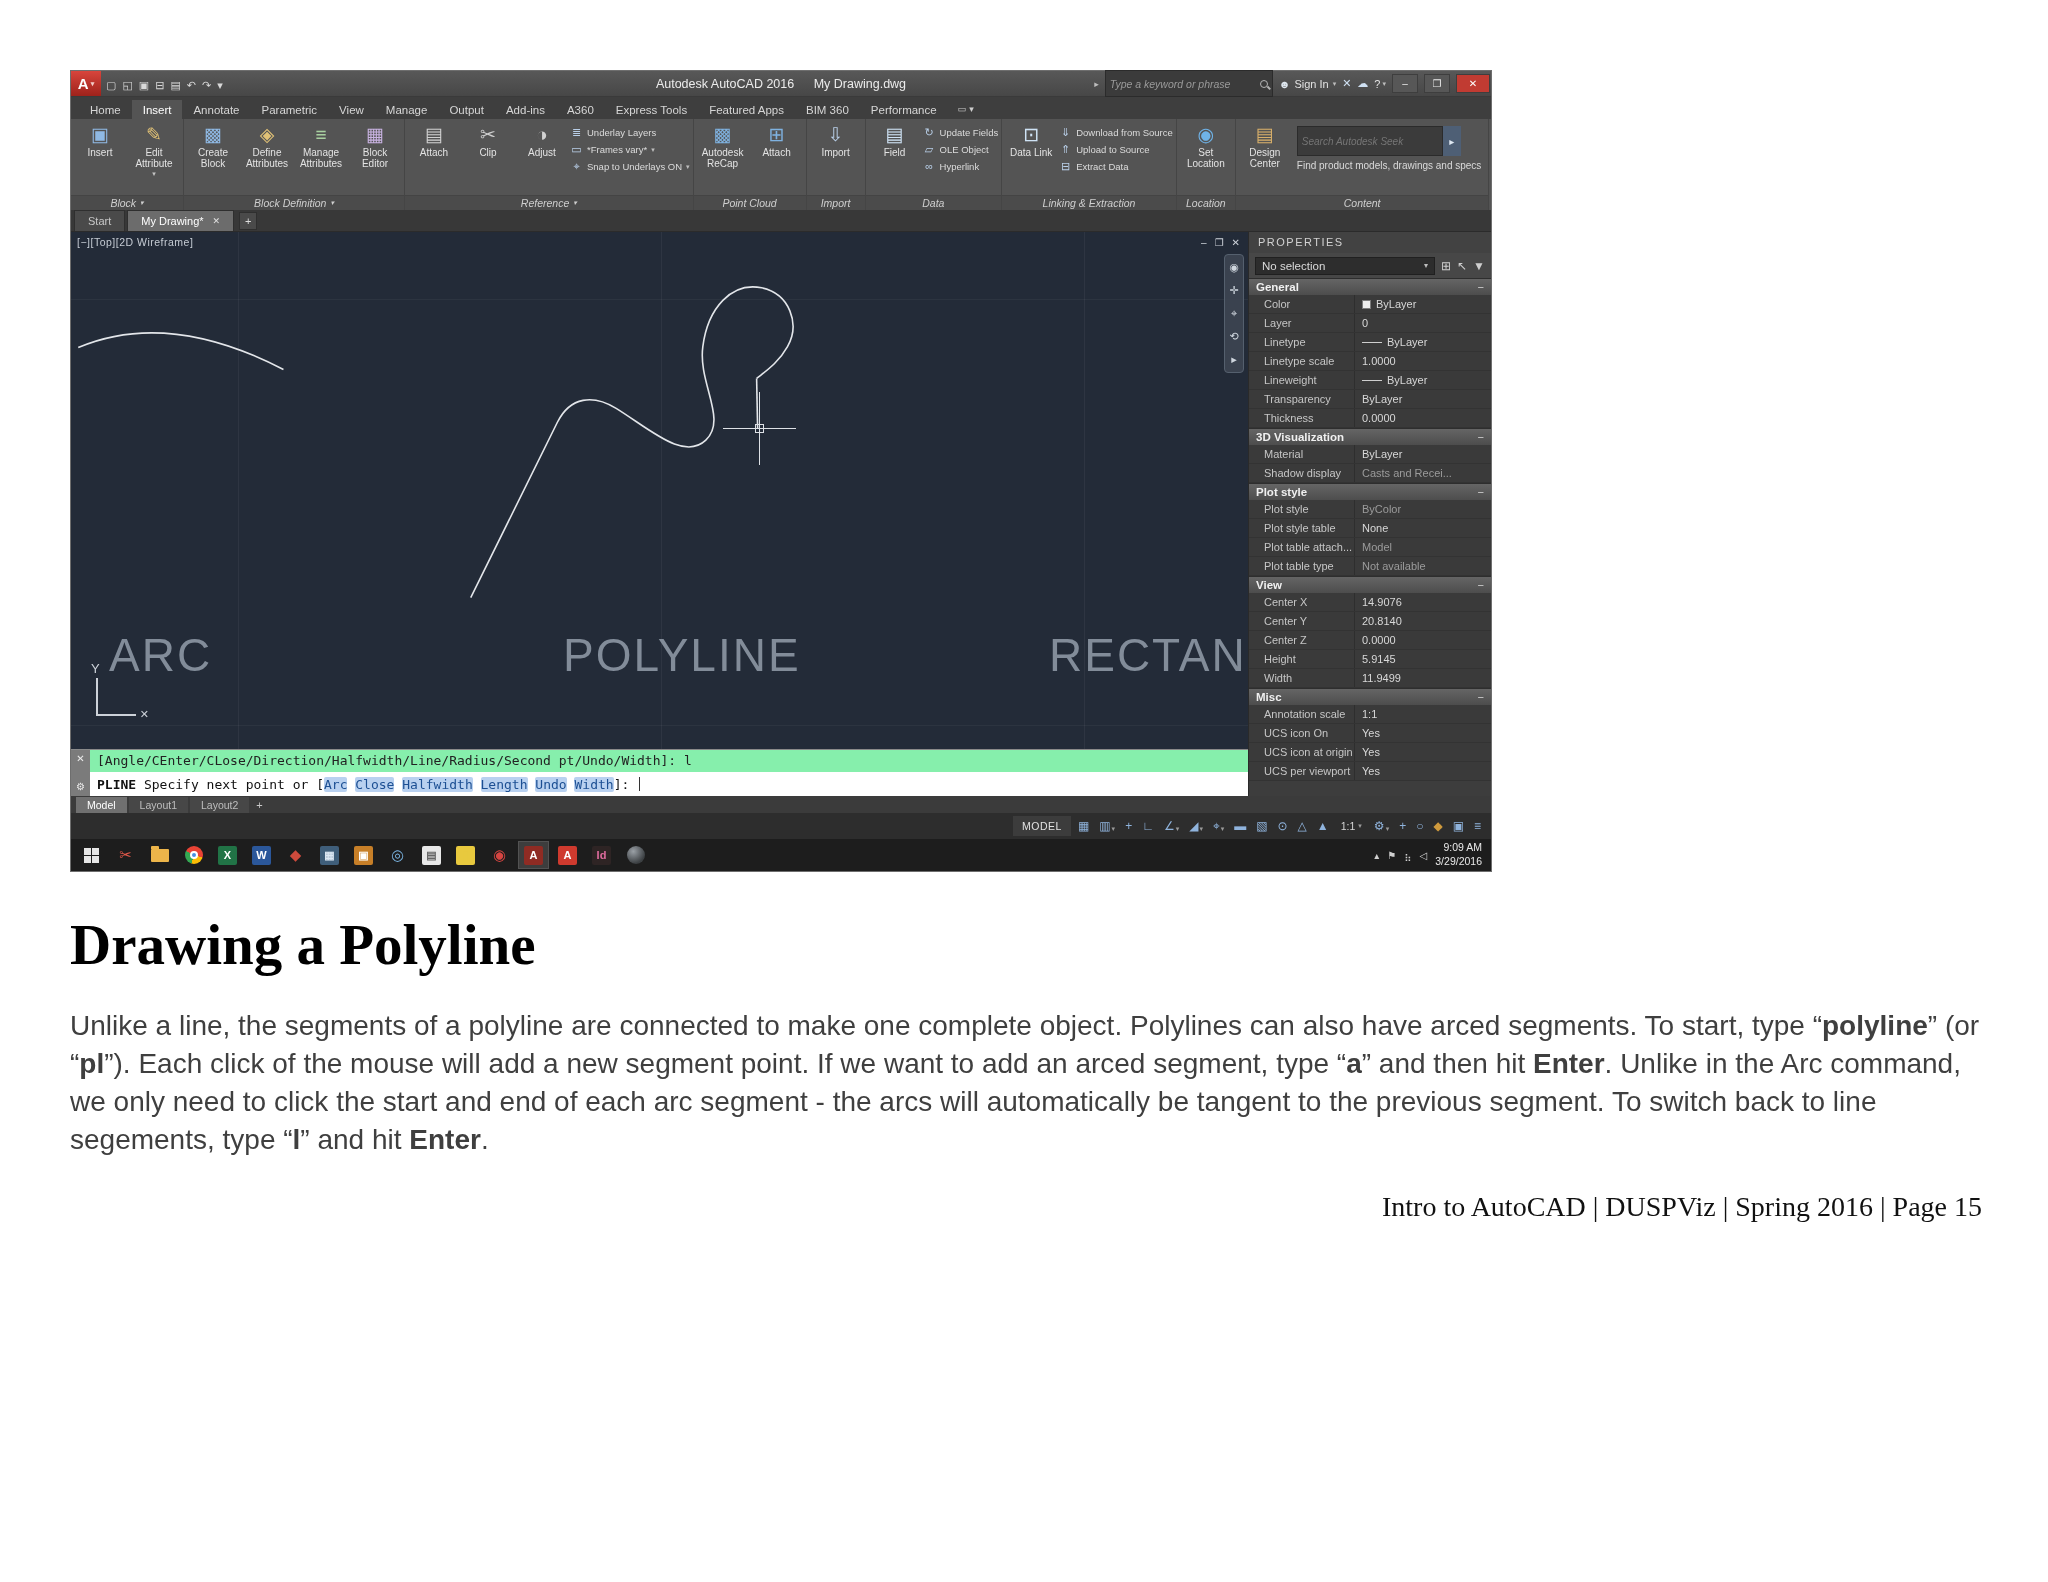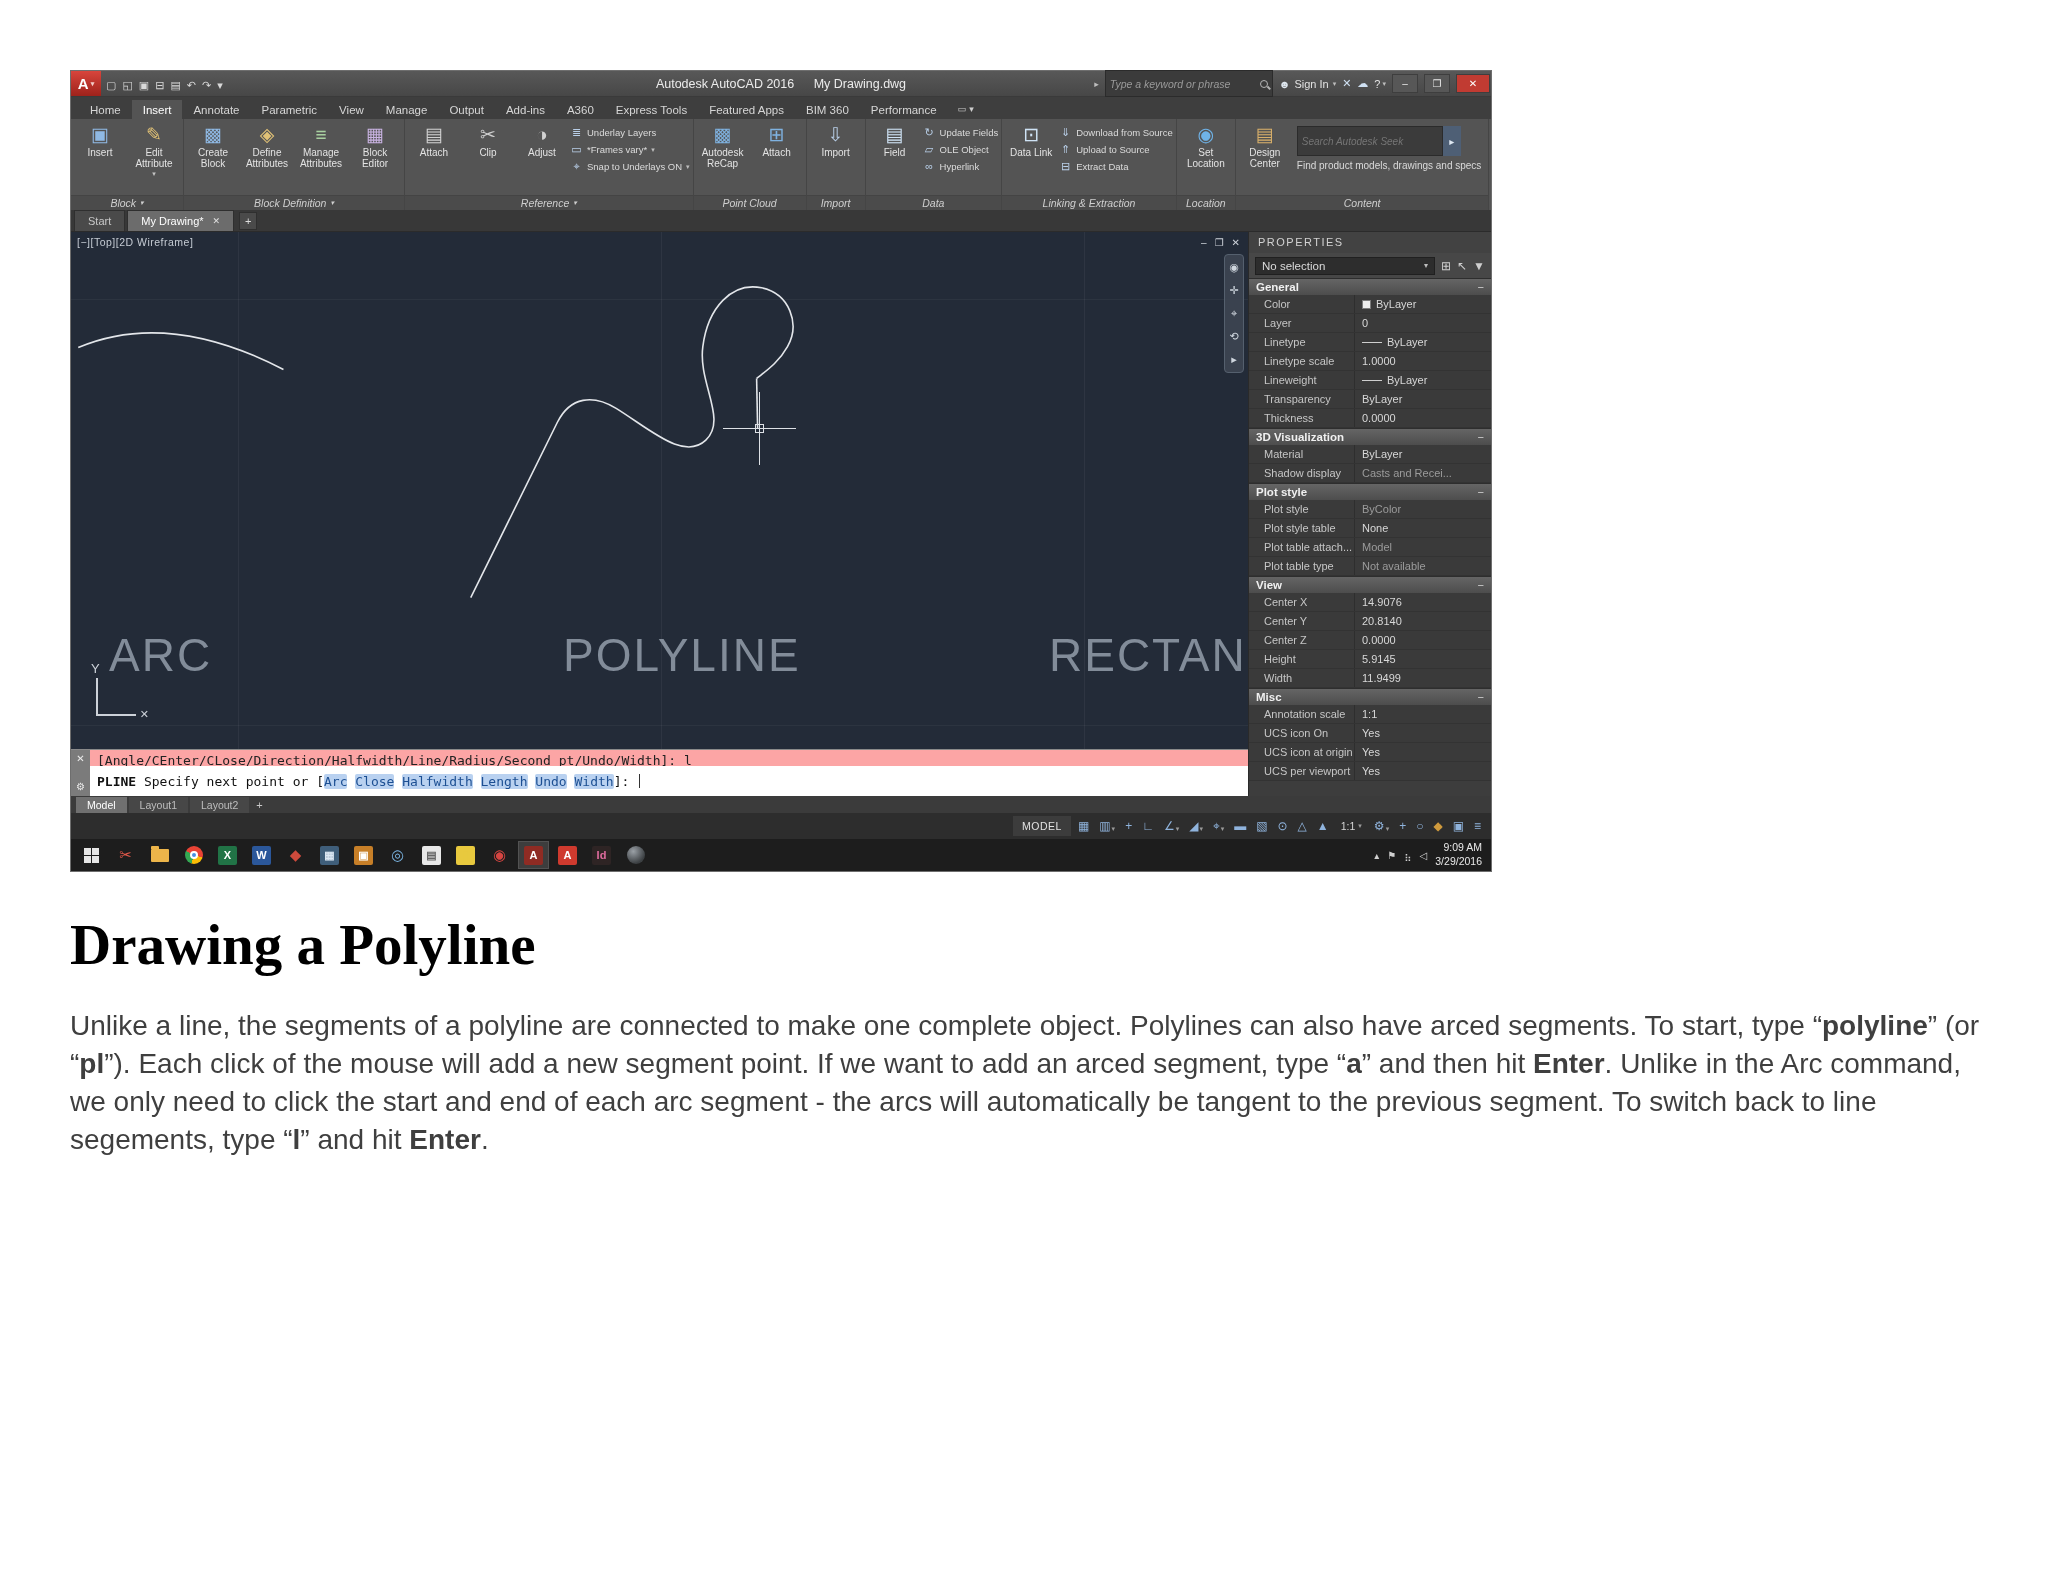--- a/index.html
+++ b/index.html
@@ -87,21 +87,21 @@
   .ucs { position:absolute; left:14px; bottom:26px; width:62px; height:58px; }
   .ucs-y { position:absolute; left:6px; top:-4px; color:#cdd2d9; font-size:13px; }
   .ucs-v { position:absolute; left:11px; top:13px; width:1.5px; height:36px; background:#cdd2d9; }
   .ucs-h { position:absolute; left:11px; top:49px; width:40px; height:1.5px; background:#cdd2d9; }
   .ucs-x { position:absolute; right:-2px; top:43px; color:#cdd2d9; font-size:11px; }
 
   
   .cmdline { height:47px; display:flex; border-top:1px solid #8a8a8a; flex:0 0 47px; }
   .cmd-strip { width:19px; background:#7b7b7b; color:#ececec; display:flex; flex-direction:column; align-items:center; justify-content:space-between; padding:3px 0 4px; font-size:10px; }
   .cmd-rows { flex:1; display:flex; flex-direction:column; min-width:0; }
-  .cmd-history { height:16px; background:#fca5a5; color:#222; font-family:"DejaVu Sans Mono",monospace; font-size:13px; line-height:22px; padding-left:7px; white-space:pre; overflow:hidden; }
+  .cmd-history { height:22px; background:#86efac; color:#222; font-family:"DejaVu Sans Mono",monospace; font-size:13px; line-height:22px; padding-left:7px; white-space:pre; overflow:hidden; }
   .cmd-active { flex:1; background:#fff; font-family:"DejaVu Sans Mono",monospace; font-size:13px; display:flex; align-items:center; padding-left:7px; color:#111; white-space:pre; overflow:hidden; }
   .cmd-active .b { font-weight:bold;margin-top:8px; }
   .hl { background:#b9d1f0; color:#1c4f93; border-radius:2px; }
   .caret-bar { width:1px; height:14px; background:#333; margin-left:2px; flex:0 0 1px; }
 
   
   .palette { width:243px; background:#3d3d3d; border-left:1px solid #2a2a2a; display:flex; flex-direction:column; overflow:hidden; }
   .pal-title { height:21px; line-height:21px; padding-left:9px; color:#d2d2d2; letter-spacing:1.5px; font-size:11px; background:#424242; flex:0 0 21px; }
   .pal-sel-row { display:flex; align-items:center; gap:6px; padding:3px 6px; background:#474747; flex:0 0 25px; }
   .pal-dd { flex:1; height:18px; background:#2d2d2d; border:1px solid #202020; color:#dadada; display:flex; align-items:center; padding:0 6px; font-size:11.5px; }
@@ -746,13 +746,14 @@
         <div>9:09 AM</div>
         <div>3/29/2016</div>
       </div>
     </div>
   </div>
 </div>
 
 <div class="docsec">
   <h1>Drawing a Polyline</h1>
   <p><span>Unlike a line, the segments of a polyline are connected to make one complete object. Polylines can also have arced segments. To start, type “</span><span class="b ">polyline</span><span>” (or “</span><span class="b ">pl</span><span>”). Each click of the mouse will add a new segment point. If we want to add an arced segment, type “</span><span class="b ">a</span><span>” and then hit </span><span class="b ">Enter</span><span>. Unlike in the Arc command, we only need to click the start and end of each arc segment - the arcs will automatically be tangent to the previous segment. To switch back to line segements, type “</span><span class="b ">l</span><span>” and hit </span><span class="b ">Enter</span><span>.</span></p>
+  <div class="doc-footer">Intro to AutoCAD | DUSPViz | Spring 2016 | Page 15</div>
 </div>
 
 </body></html>

